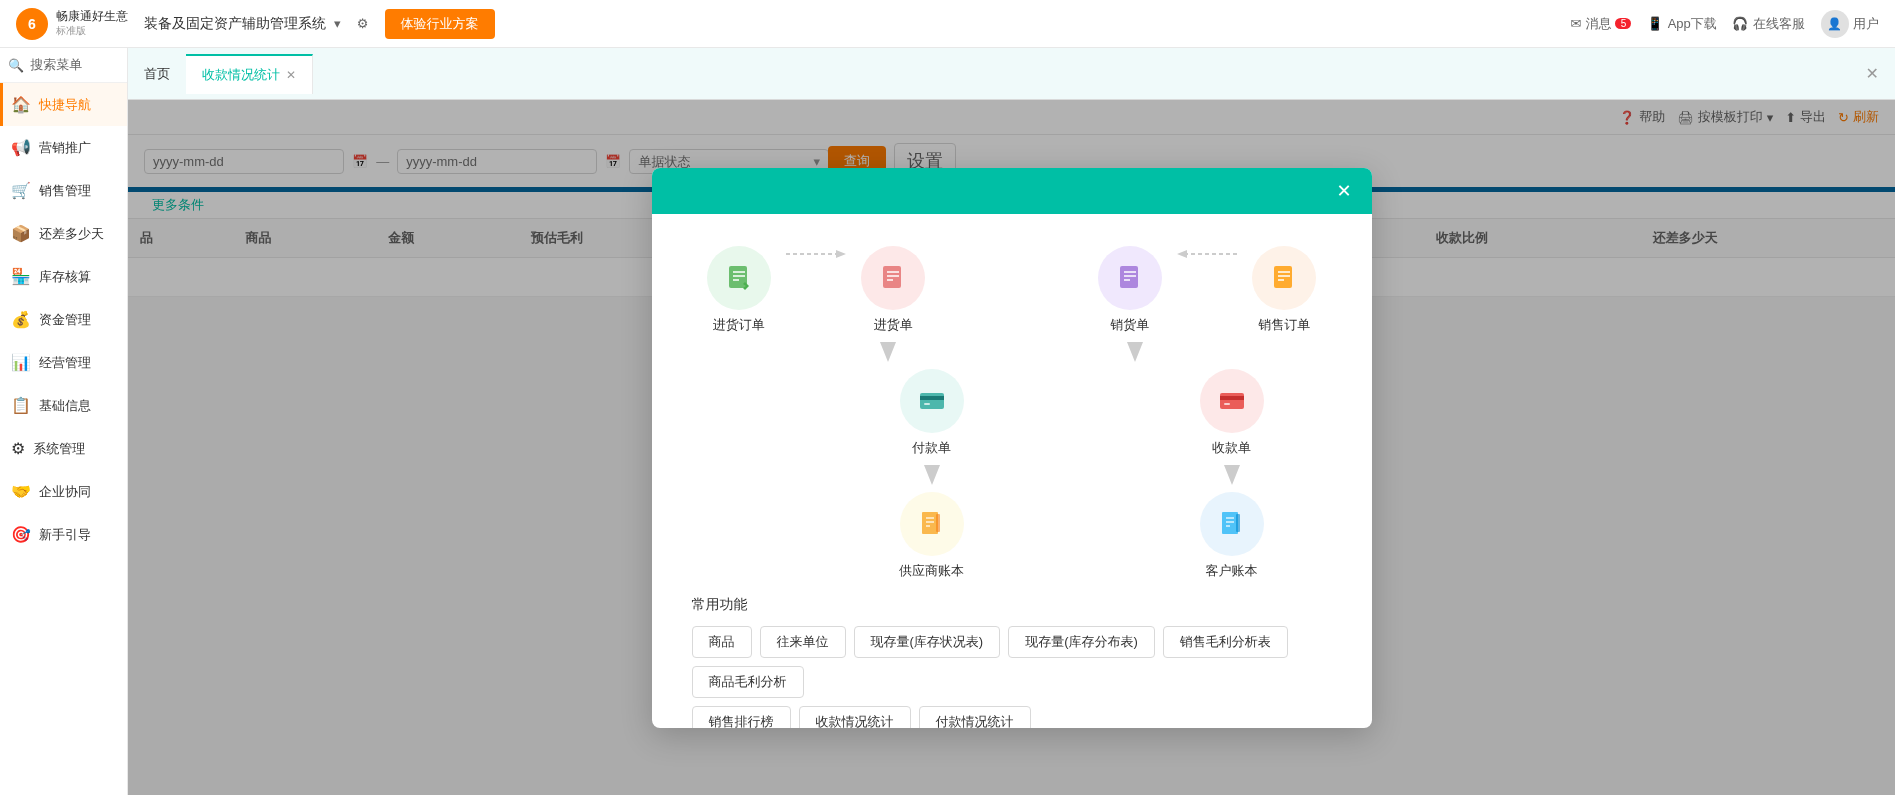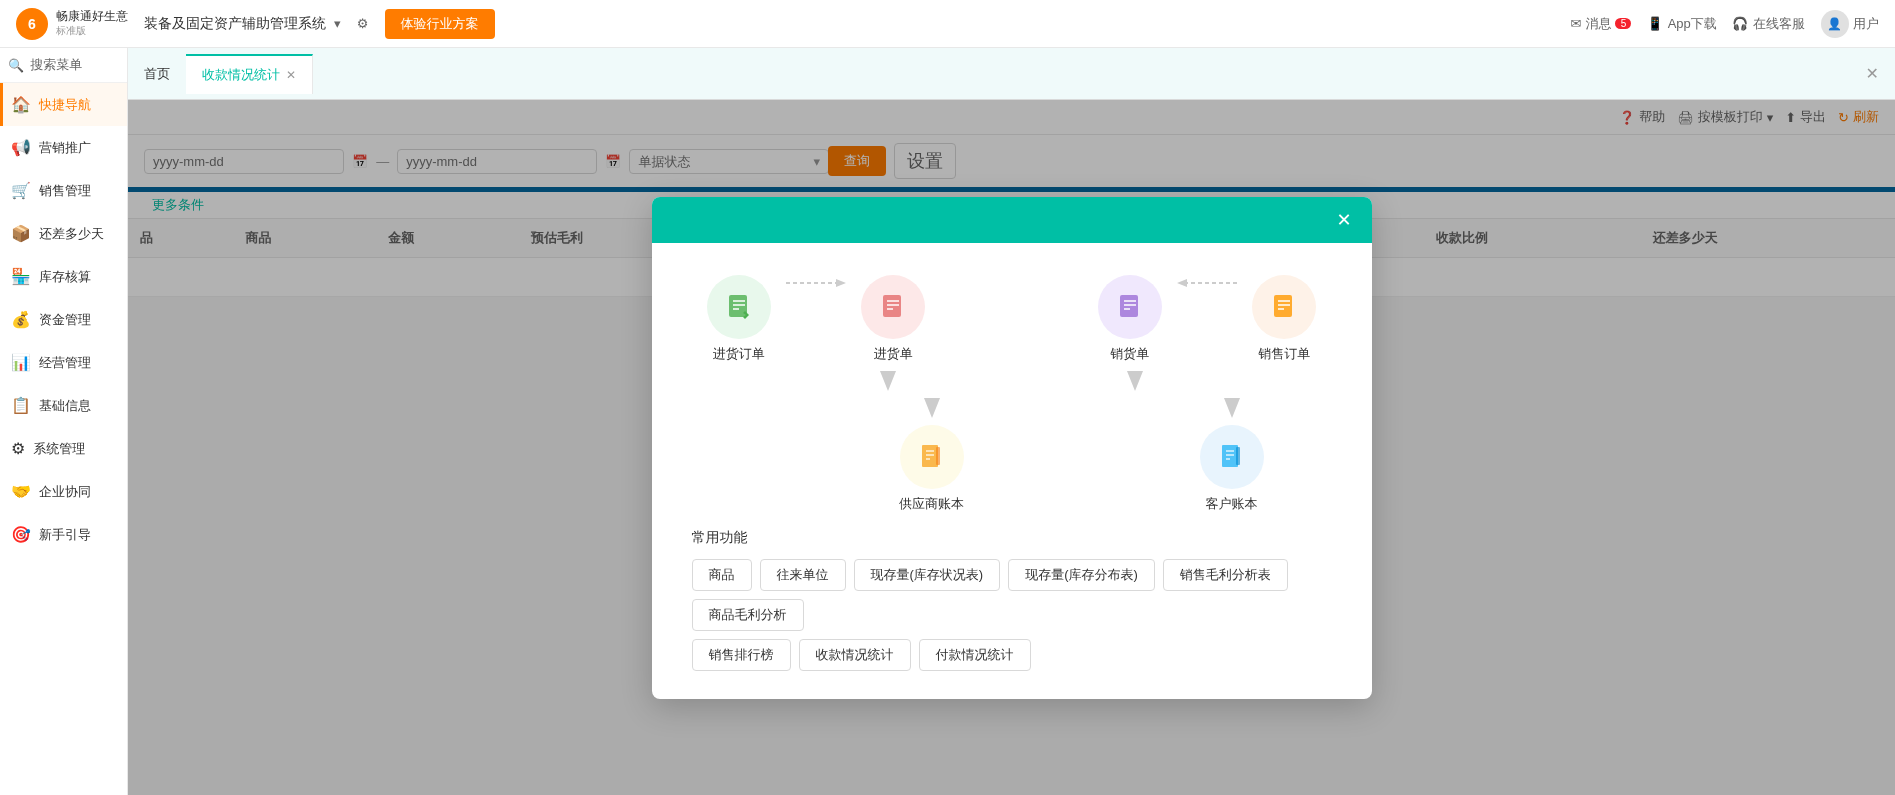--- a/index.html
+++ b/index.html
@@ -340,20 +340,47 @@
                 <div style="width:180px;"></div>
                 <div style="width:120px; text-align:center;">
                   <svg width="16" height="20">
                       <polygon points="0,0 16,0 8,20" fill="#ccc"></polygon>
                     </svg>
                 </div>
                 <div style="width:60px;"></div>
                 <div style="width:120px;"></div>
               </div>
 
+              <div style="display:flex; align-items:flex-start; justify-content:flex-start; margin-bottom:8px;">
+                <div style="width:180px;"></div>
+
+                <div class="flow-node">
+                  <div class="flow-circle teal">
+                    <svg width="32" height="32" viewBox="0 0 32 32" fill="none">
+                      <rect x="4" y="8" width="24" height="16" rx="2" fill="#26a69a" opacity="0.8"></rect>
+                      <rect x="4" y="11" width="24" height="4" fill="#1a7a75"></rect>
+                      <rect x="8" y="18" width="6" height="2" rx="1" fill="white" opacity="0.7"></rect>
+                    </svg>
+                  </div>
+                  <span class="flow-label">付款单</span>
+                </div>
+
+                <div style="width:180px;"></div>
+
+                <div class="flow-node">
+                  <div class="flow-circle red">
+                    <svg width="32" height="32" viewBox="0 0 32 32" fill="none">
+                      <rect x="4" y="8" width="24" height="16" rx="2" fill="#e53935" opacity="0.8"></rect>
+                      <rect x="4" y="11" width="24" height="4" fill="#b71c1c" opacity="0.7"></rect>
+                      <rect x="8" y="18" width="6" height="2" rx="1" fill="white" opacity="0.7"></rect>
+                    </svg>
+                  </div>
+                  <span class="flow-label">收款单</span>
+                </div>
+              </div>
 
               <div style="display:flex; margin-bottom:4px;">
                 <div style="width:180px;"></div>
                 <div style="width:120px; text-align:center;">
                   <svg width="16" height="20">
                       <polygon points="0,0 16,0 8,20" fill="#ccc"></polygon>
                     </svg>
                 </div>
                 <div style="width:180px;"></div>
                 <div style="width:120px; text-align:center;">

